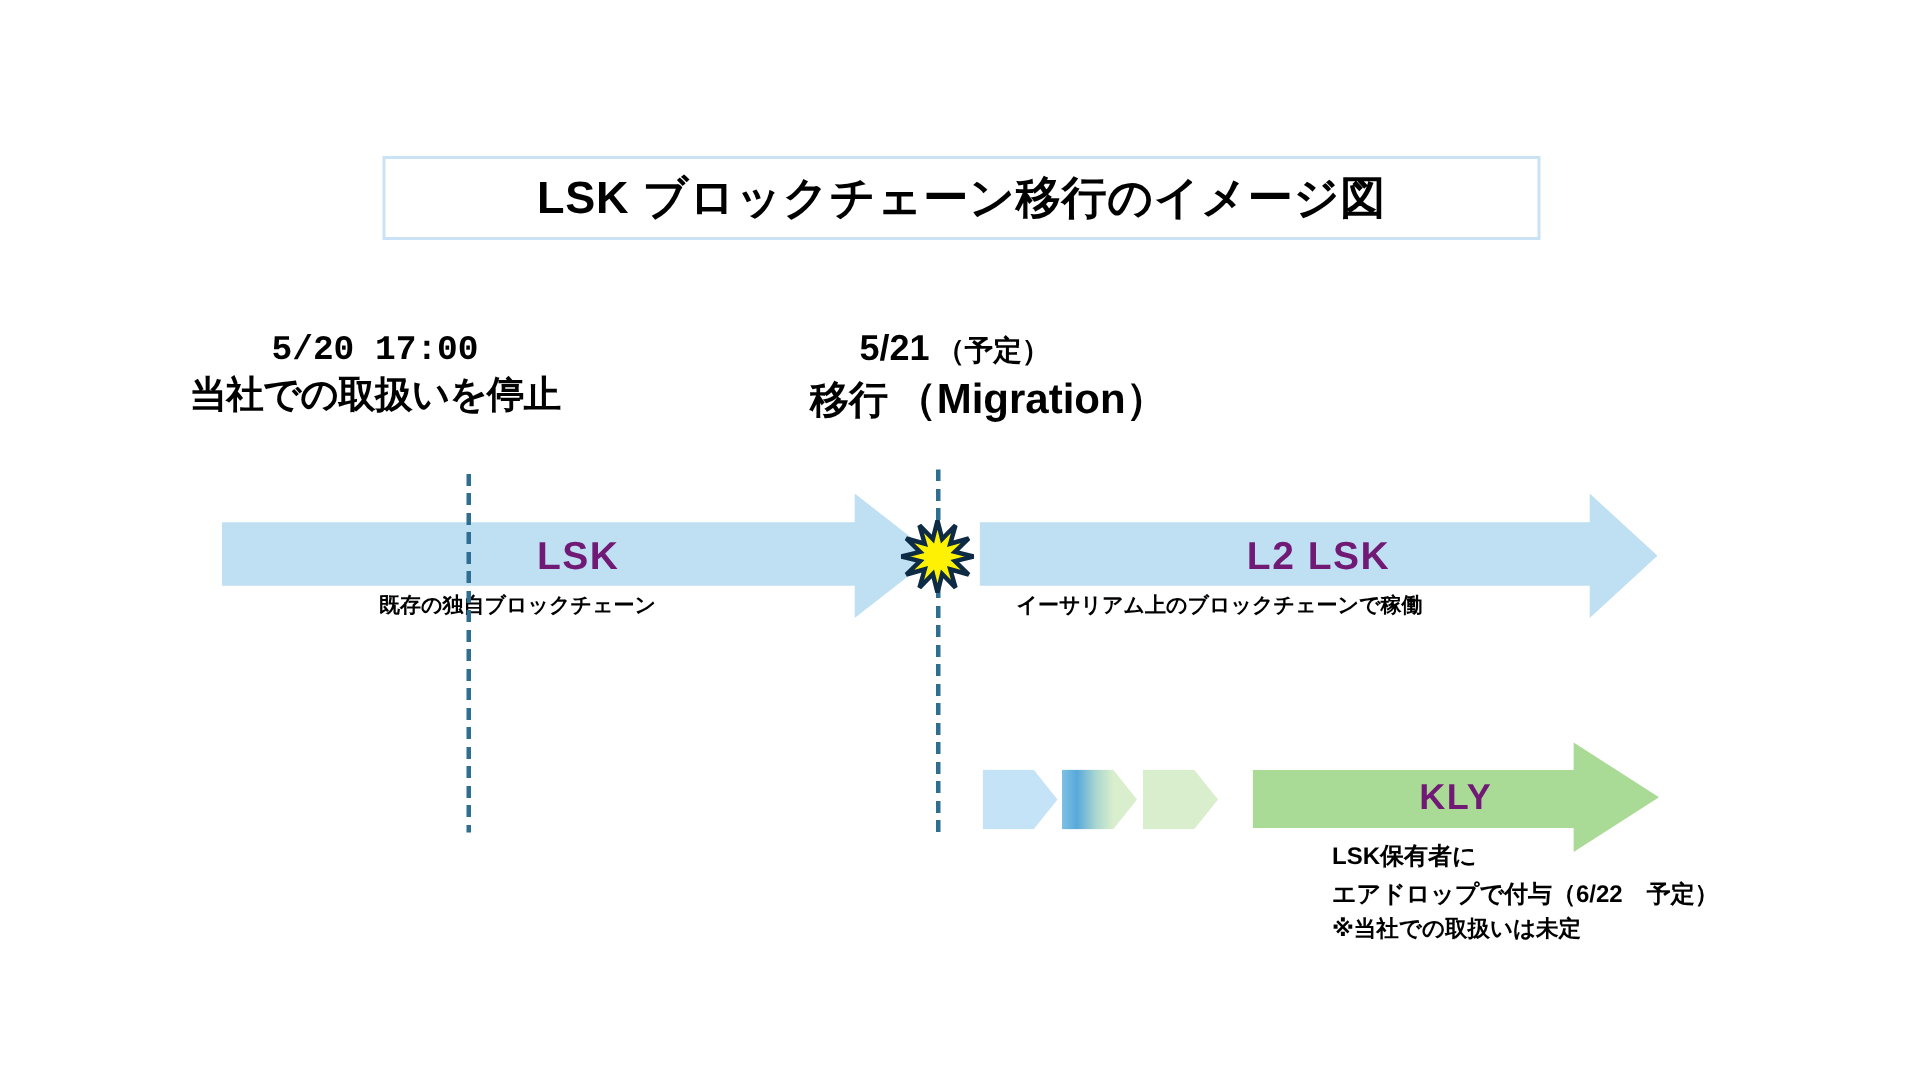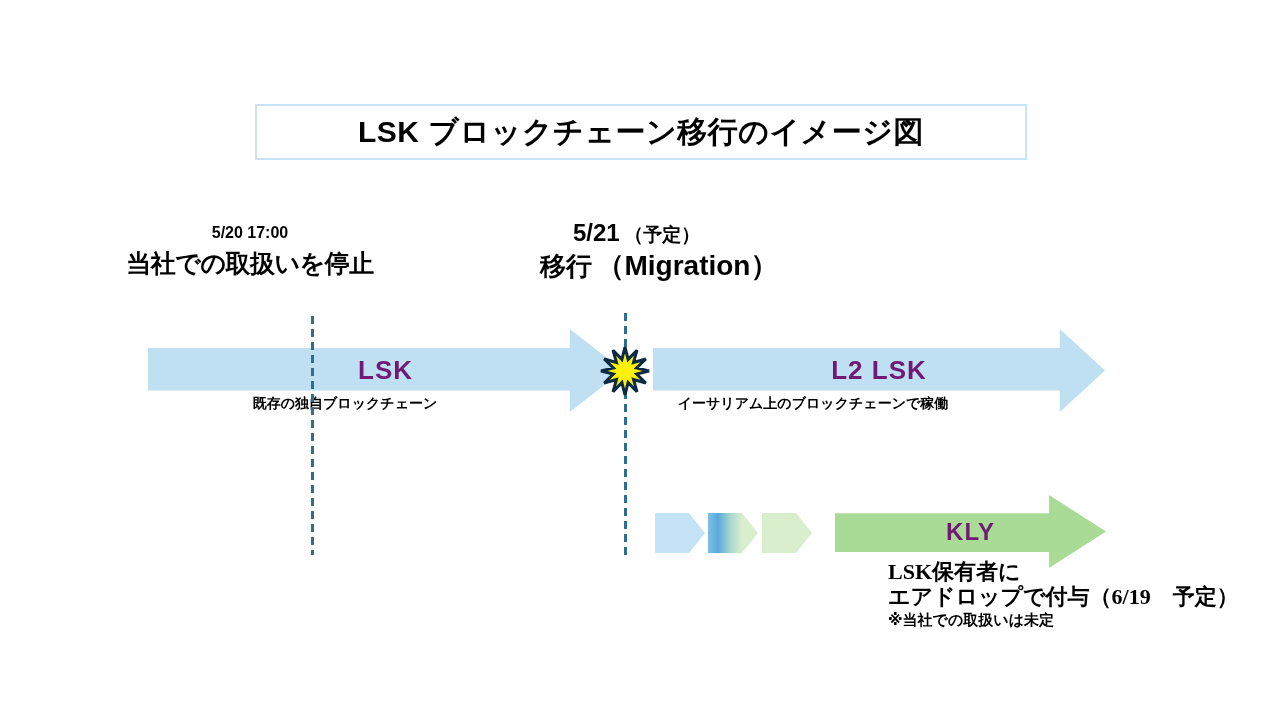--- a/index.html
+++ b/index.html
@@ -12,21 +12,21 @@
   
   .title-box{
     position:absolute;left:255px;top:104px;width:768px;height:52px;
     border:2px solid var(--title-border);background:#fff;
     display:flex;align-items:center;justify-content:center;z-index:2;
   }
   .title-box .title-text{font-size:30px;font-weight:bold;letter-spacing:.5px;}
 
   
   .milestone-stop{position:absolute;left:118px;top:219px;width:264px;text-align:center;z-index:2;}
-  .milestone-stop .m-date{font-size:16px;font-weight:bold;line-height:28px;}
+  .milestone-stop .m-date{font-size:23px;font-weight:bold;line-height:28px;font-family:Liberation Mono, monospace;}
   .milestone-stop .m-label{font-size:25px;font-weight:bold;line-height:32px;letter-spacing:-0.5px;}
 
   .milestone-migration{position:absolute;left:540px;top:219px;width:250px;z-index:2;}
   .milestone-migration .m-line1{padding-left:33px;line-height:28px;white-space:nowrap;}
   .milestone-migration .m-line1 .m-date{font-size:24px;font-weight:bold;}
   .milestone-migration .m-line1 .m-note{font-size:19px;font-weight:bold;}
   .milestone-migration .m-line2{line-height:32px;white-space:nowrap;}
   .milestone-migration .m-line2 .m-label{font-size:26px;font-weight:bold;}
   .milestone-migration .m-line2 .m-note{font-size:28px;font-weight:bold;}
 
@@ -70,21 +70,21 @@
   .chev{
     position:absolute;top:513px;width:50px;height:40px;z-index:1;
     clip-path:polygon(0 0,68% 0,100% 50%,68% 100%,0 100%);
   }
   .chev-1{left:655px;background:var(--chevron-blue);}
   .chev-2{left:708px;background:linear-gradient(to right,#7FC0E4 0%,var(--chevron-gradient-start) 20%,#A9D6D0 45%,var(--chevron-green) 68%);}
   .chev-3{left:762px;background:var(--chevron-green);}
 
   
   .kly-notes{position:absolute;left:888px;top:559px;z-index:2;white-space:nowrap;}
-  .kly-notes .note-main{font-size:22px;font-weight:bold;line-height:25px;font-family:Liberation Serif, serif;}
+  .kly-notes .note-main{font-size:16px;font-weight:bold;line-height:25px;}
   .kly-notes .note-small{font-size:15px;font-weight:bold;line-height:22px;}
 </style>
 </head>
 <body>
 
 <div class="slide">
 
   <div class="title-box">
     <span class="title-text">LSK ブロックチェーン移行のイメージ図</span>
   </div>
@@ -125,17 +125,17 @@
   <div class="chev chev-1"></div>
   <div class="chev chev-2"></div>
   <div class="chev chev-3"></div>
 
   <div class="big-arrow arrow-kly">
     <span class="arrow-label">KLY</span>
   </div>
 
   <div class="kly-notes">
     <div class="note-main">LSK保有者に</div>
-    <div class="note-main">エアドロップで付与（6/19　予定）</div>
+    <div class="note-main">エアドロップで付与（6/22　予定）</div>
     <div class="note-small">※当社での取扱いは未定</div>
   </div>
 
 </div>
 
 </body></html>

